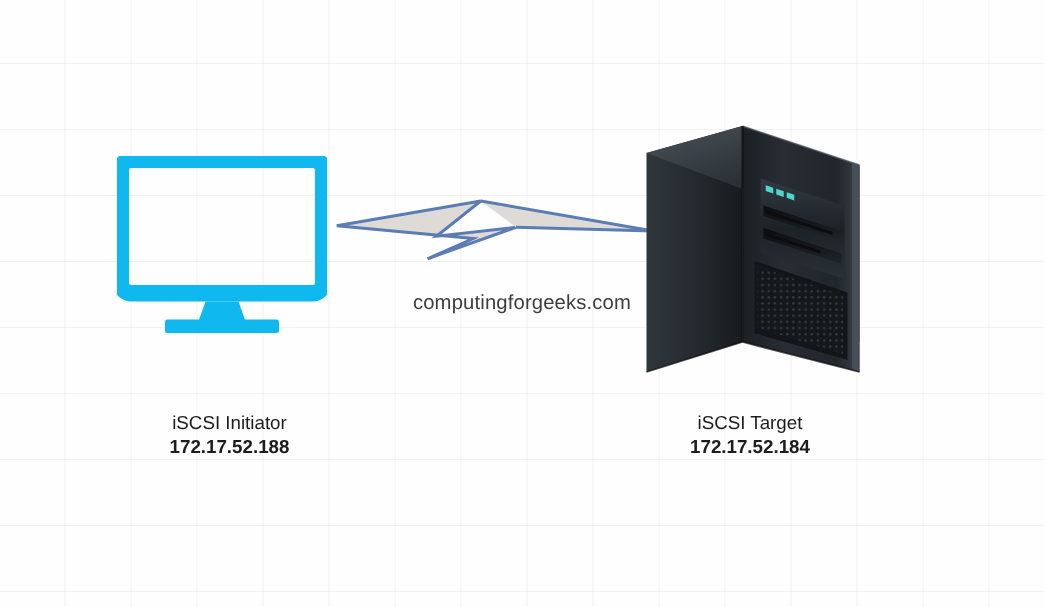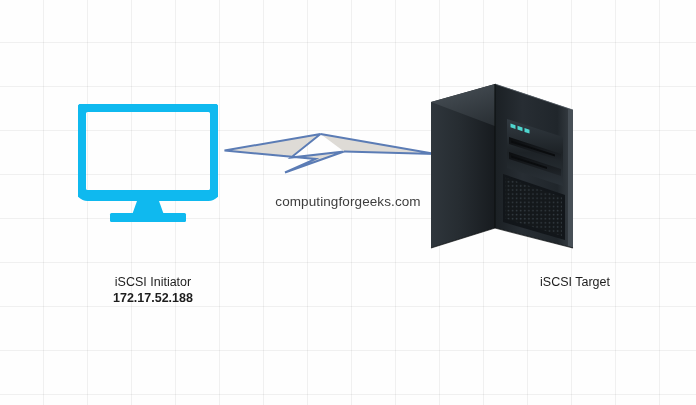--- a/index.html
+++ b/index.html
@@ -75,21 +75,21 @@
     text-align: center;
     font-size: 12.5px;
     line-height: 16px;
     color: #1d1d1d;
     white-space: nowrap;
   }
   .caption .cap-title { display: block; }
   .caption .cap-addr  { display: block; font-weight: bold; }
 
   #initiator-caption { left: 43px; top: 274px; width: 220px; }
-  #target-caption    { left: 390px; top: 274px; width: 220px; text-align: right; }
+  #target-caption    { left: 390px; top: 274px; width: 220px; }
 </style>
 </head>
 <body>
 
 <div id="canvas">
 
   <div id="initiator-node">
     <svg id="monitor-icon" viewBox="0 0 140 118" width="140" height="118">
 
       <rect x="2.5" y="2.5" width="135" height="89" rx="7" ry="7" fill="none" stroke="#0fb9ef" stroke-width="11"></rect>
@@ -187,15 +187,16 @@
     </svg>
   </div>
 
   <div class="caption" id="initiator-caption">
     <span class="cap-title">iSCSI Initiator</span>
     <span class="cap-addr">172.17.52.188</span>
   </div>
 
   <div class="caption" id="target-caption">
     <span class="cap-title">iSCSI Target</span>
+    <span class="cap-addr">172.17.52.184</span>
   </div>
 
 </div>
 
 </body></html>

